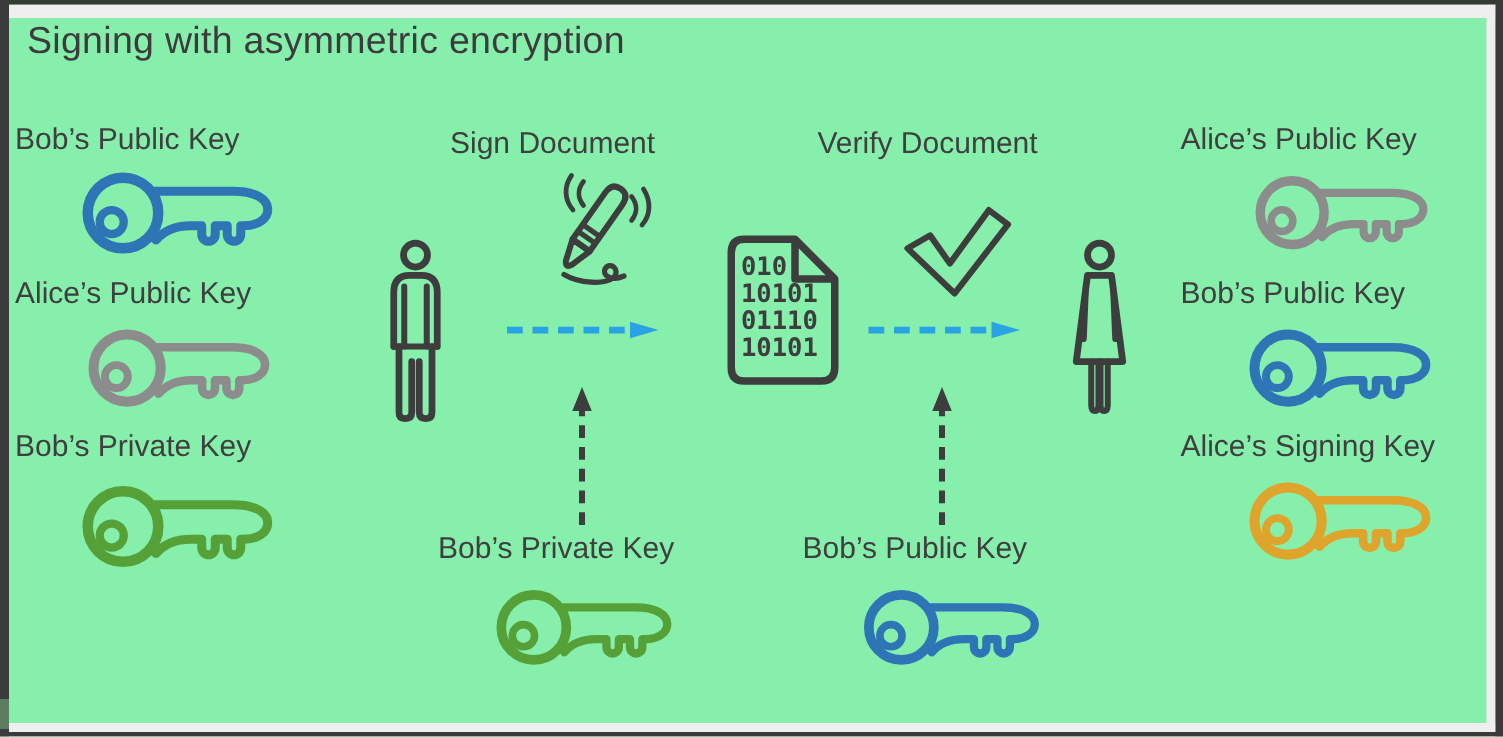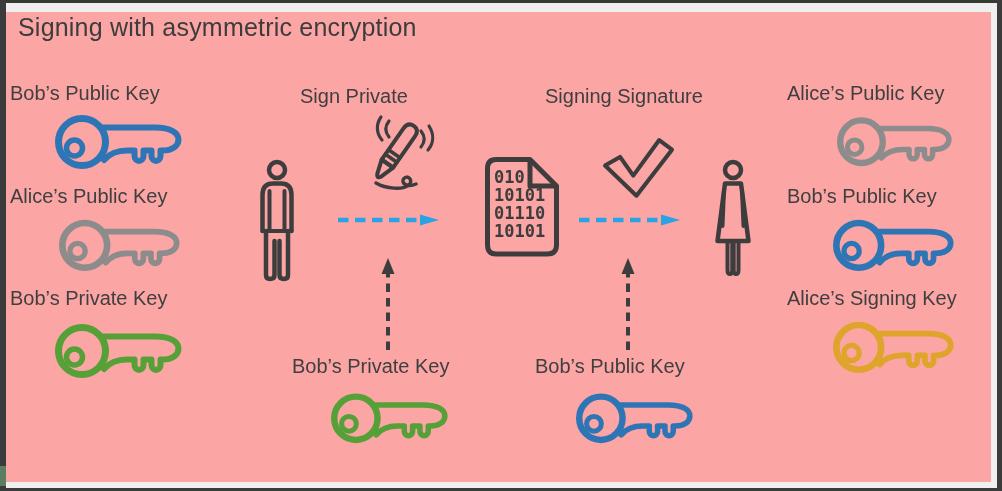--- a/index.html
+++ b/index.html
@@ -1,18 +1,18 @@
 <!DOCTYPE html>
 <html><head>
 <meta charset="utf-8">
 <style>
   html,body { margin:0; padding:0; }
   .canvas {
     position:relative; width:1002px; height:491px;
-    background:#fca5a5; overflow:hidden;
+    background:#86efac; overflow:hidden;
     font-family:"Liberation Sans", sans-serif;
   }
   
   .f { position:absolute; }
   .f-mat-top   { left:0; top:3px;   width:1002px; height:9px;  background:#efefef; }
   .f-mat-right { left:991px; top:0; width:6px;  height:491px;  background:#efefef; }
   .f-mat-bot   { left:0; top:482px; width:1002px; height:6px;  background:#efefef; }
   .f-top   { left:0; top:0;     width:1002px; height:3px; background:#333b33; }
   .f-bot   { left:0; top:488px; width:1002px; height:3px; background:#3b3b3b; }
   .f-left  { left:0; top:0;     width:6px; height:491px;  background:#3b3b3b; }
@@ -101,21 +101,21 @@
         <use href="#key-shape"></use>
       </g>
   </svg>
 
   <svg class="abs" style="left:252px;top:158px" width="50" height="126" viewBox="0 0 50 126">
     <g stroke="#3D3D3D">
         <use href="#man-shape"></use>
       </g>
   </svg>
 
-  <div class="lbl" style="left:300px;top:85px;width:174px">Sign Private</div>
+  <div class="lbl" style="left:300px;top:85px;width:174px">Sign Document</div>
   <svg class="abs" style="left:345px;top:115px" width="95" height="95" viewBox="0 0 95 95">
     <g fill="#3D3D3D" stroke="#3D3D3D">
         <use href="#pen-shape"></use>
       </g>
   </svg>
 
   <svg class="abs" style="left:336px;top:214px" width="104" height="12" viewBox="0 0 104 12">
     <line x1="2" y1="6" x2="84" y2="6" stroke-width="4.5" stroke-dasharray="10.5 6.5" stroke="#29A3E3"></line>
     <polygon points="84,0.5 103,6 84,11.5" fill="#29A3E3"></polygon>
   </svg>
@@ -126,21 +126,21 @@
       <path stroke-width="5" d="M47 4.5 L47 31 L73.5 31"></path>
     </g>
     <g font-family="'DejaVu Sans Mono', monospace" font-size="17" font-weight="bold">
       <text x="11" y="28" fill="#3D3D3D">010</text>
       <text x="11" y="46" fill="#3D3D3D">10101</text>
       <text x="11" y="64" fill="#3D3D3D">01110</text>
       <text x="11" y="82" fill="#3D3D3D">10101</text>
     </g>
   </svg>
 
-  <div class="lbl" style="left:545px;top:85px;width:174px">Signing Signature</div>
+  <div class="lbl" style="left:545px;top:85px;width:174px">Verify Document</div>
   <svg class="abs" style="left:595px;top:130px" width="82" height="73" viewBox="0 0 90 80">
     <g stroke="#3D3D3D">
         <use href="#check-shape"></use>
       </g>
   </svg>
 
   <svg class="abs" style="left:576px;top:214px" width="106" height="12" viewBox="0 0 104 12">
     <line x1="2" y1="6" x2="84" y2="6" stroke-width="4.5" stroke-dasharray="10.5 6.5" stroke="#29A3E3"></line>
     <polygon points="84,0.5 103,6 84,11.5" fill="#29A3E3"></polygon>
   </svg>

